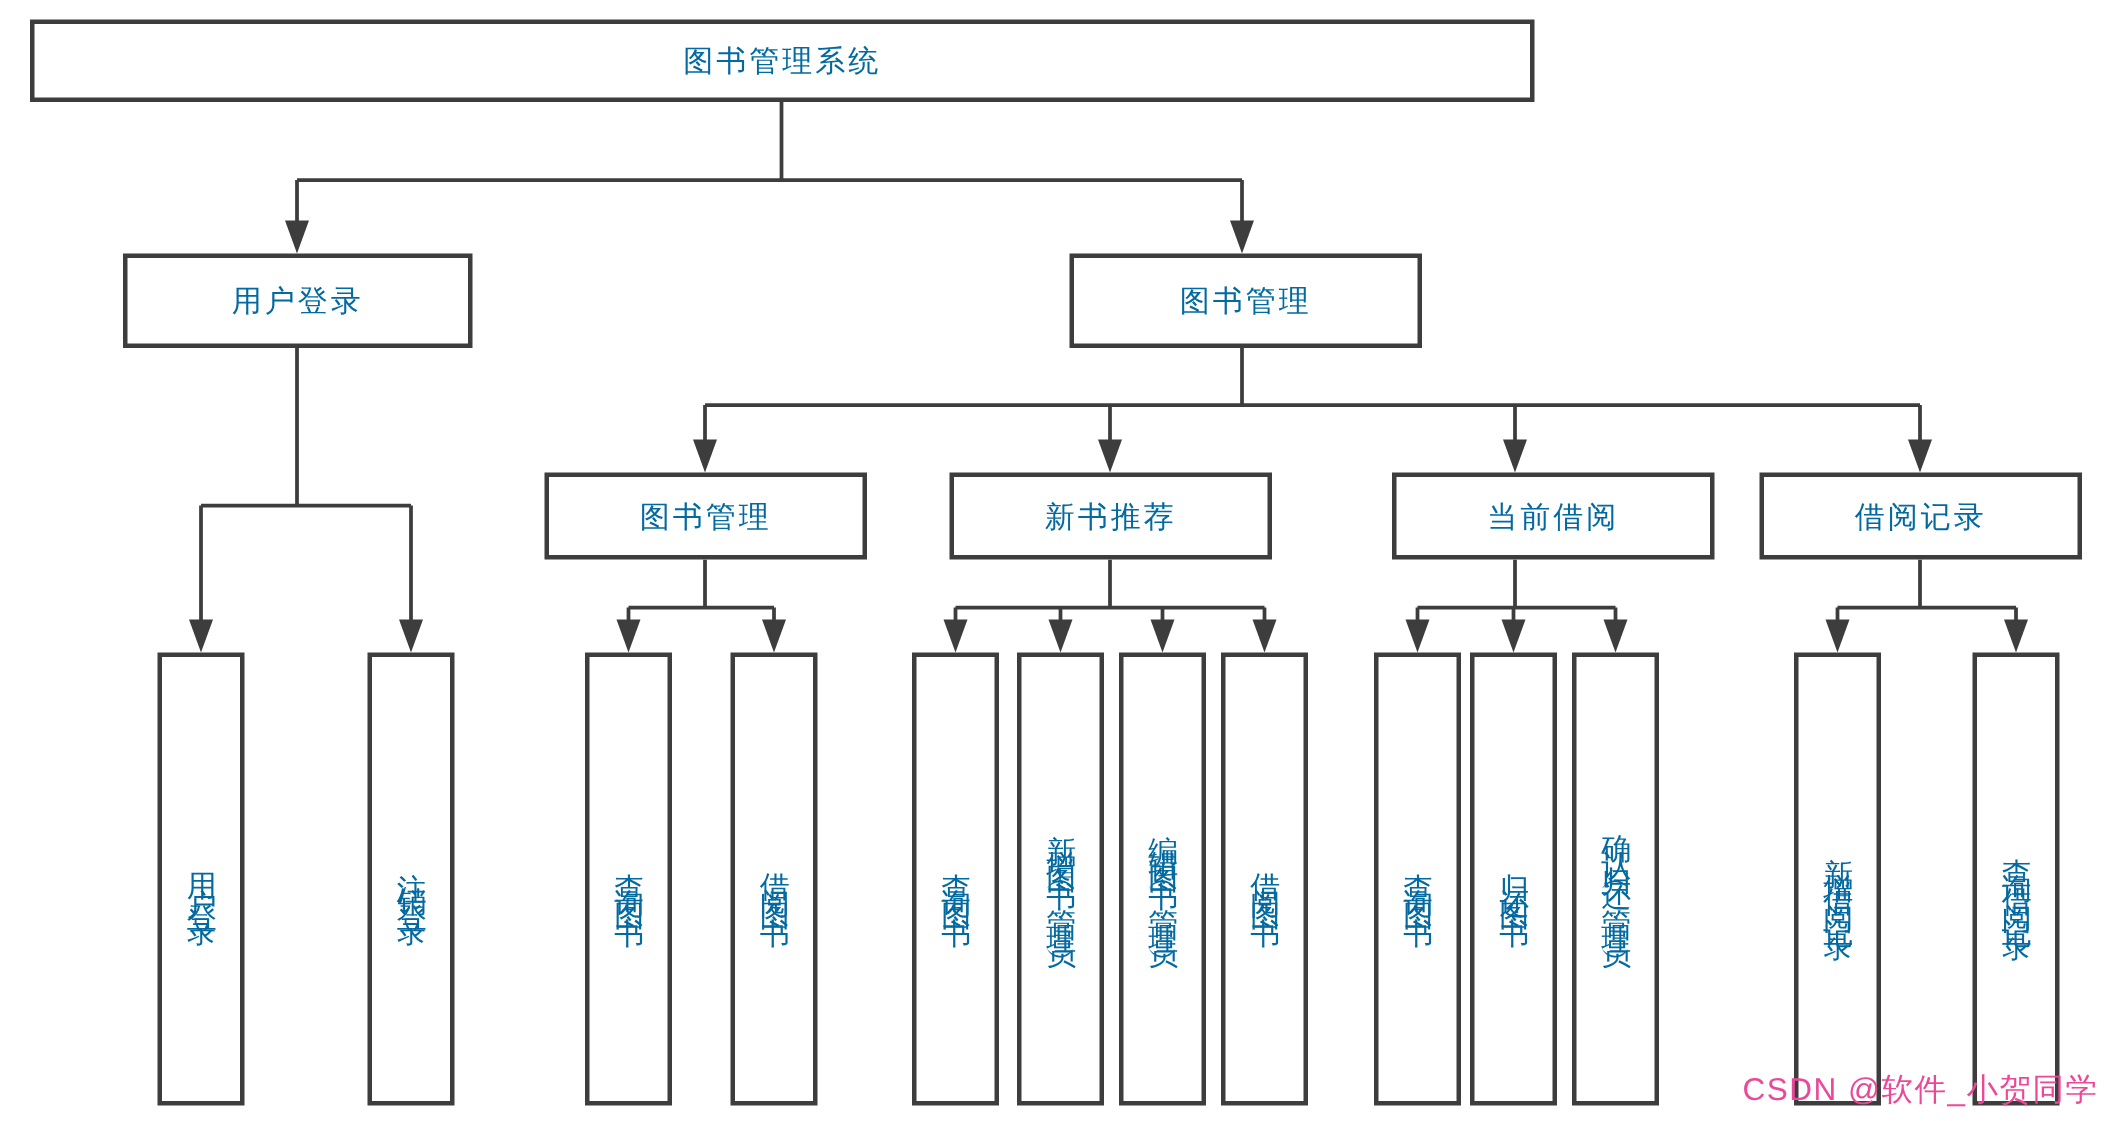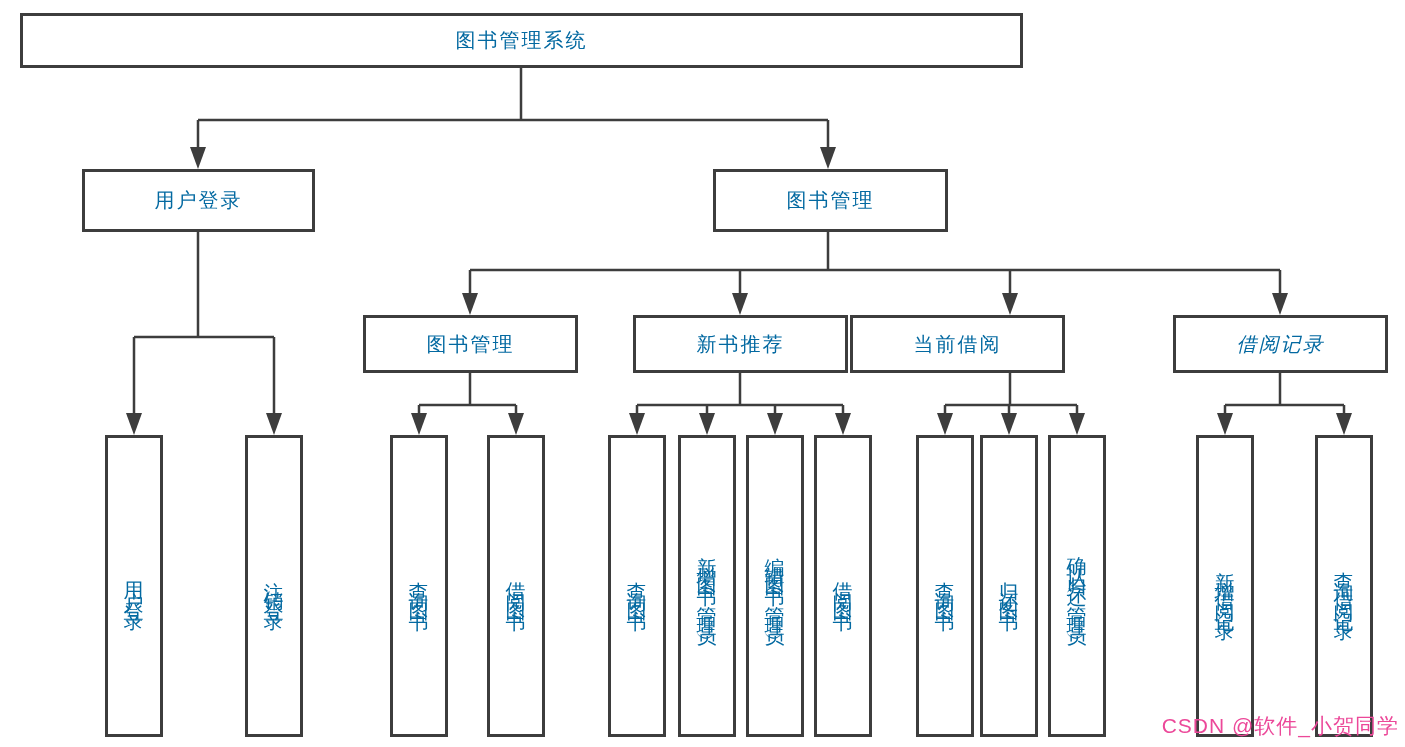--- a/index.html
+++ b/index.html
@@ -36,22 +36,22 @@
     letter-spacing: 2px;
     z-index: 2;
   }
   .node.root  { left: 20px;  top: 13px;  width: 1003px; height: 55px; }
   .node.mod   { top: 169px;  height: 63px; }
   .node.m0    { left: 82px;  width: 233px; }
   .node.m1    { left: 713px; width: 235px; }
   .node.sec   { top: 315px;  width: 215px; height: 58px; }
   .node.s0    { left: 363px; }
   .node.s1    { left: 633px; }
-  .node.s2    { left: 850px; }
-  .node.s3    { left: 1173px; font-style: italic; }
+  .node.s2    { left: 928px; }
+  .node.s3    { left: 1173px; }
   .node.leaf {
     top: 435px;
     width: 58px;
     height: 302px;
     writing-mode: vertical-rl;
     text-orientation: mixed;
     letter-spacing: 10px;
     line-height: 58px;
     font-size: 20px;
   }

